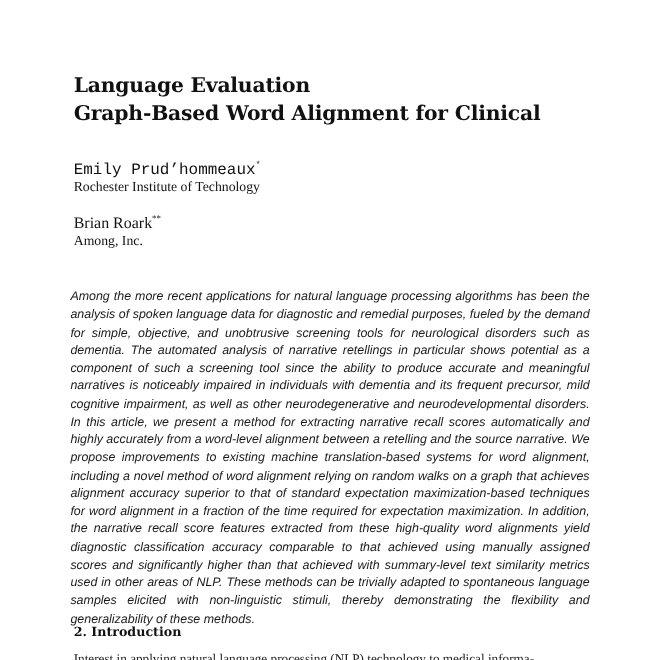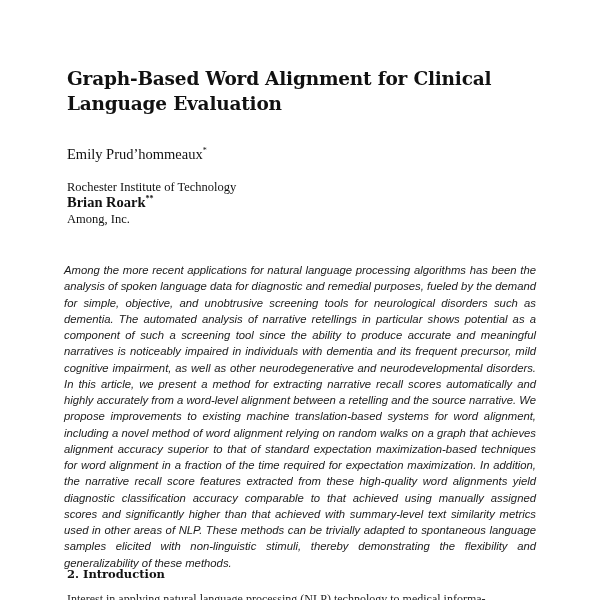--- a/index.html
+++ b/index.html
@@ -39,30 +39,30 @@
   .body-line {
     position: absolute; left: 67px; top: 592px; width: 472px;
     font-family: "Liberation Serif", serif; font-size: 12px;
     color: #222; white-space: nowrap; overflow: hidden;
   }
 </style>
 </head>
 <body>
 
 <div class="title">
+  <div>Language Evaluation</div>
   <div>Graph-Based Word Alignment for Clinical</div>
-  <div>Language Evaluation</div>
 </div>
 
-<div class="author" style="top:146px;">
+<div class="author" style="top:146px;font-family:Liberation Mono, monospace;">
   <span>Emily Prud’hommeaux</span><sup>*</sup>
 </div>
-<div class="affil" style="top:180px;">Rochester Institute of Technology</div>
+<div class="affil" style="top:163px;">Rochester Institute of Technology</div>
 
-<div class="author" style="top:194px;font-weight:bold;">
+<div class="author" style="top:194px;">
   <span>Brian Roark</span><sup>**</sup>
 </div>
 <div class="affil" style="top:212px;">Among, Inc.</div>
 
 <div class="abstract">Among the more recent applications for natural language processing algorithms has been the analysis of spoken language data for diagnostic and remedial purposes, fueled by the demand for simple, objective, and unobtrusive screening tools for neurological disorders such as dementia. The automated analysis of narrative retellings in particular shows potential as a component of such a screening tool since the ability to produce accurate and meaningful narratives is noticeably impaired in individuals with dementia and its frequent precursor, mild cognitive impairment, as well as other neurodegenerative and neurodevelopmental disorders. In this article, we present a method for extracting narrative recall scores automatically and highly accurately from a word-level alignment between a retelling and the source narrative. We propose improvements to existing machine translation-based systems for word alignment, including a novel method of word alignment relying on random walks on a graph that achieves alignment accuracy superior to that of standard expectation maximization-based techniques for word alignment in a fraction of the time required for expectation maximization. In addition, the narrative recall score features extracted from these high-quality word alignments yield diagnostic classification accuracy comparable to that achieved using manually assigned scores and significantly higher than that achieved with summary-level text similarity metrics used in other areas of NLP. These methods can be trivially adapted to spontaneous language samples elicited with non-linguistic stimuli, thereby demonstrating the flexibility and generalizability of these methods.</div>
 
 <div class="section-heading">2. Introduction</div>
 <div class="body-line">Interest in applying natural language processing (NLP) technology to medical informa-</div>
 
 </body></html>

